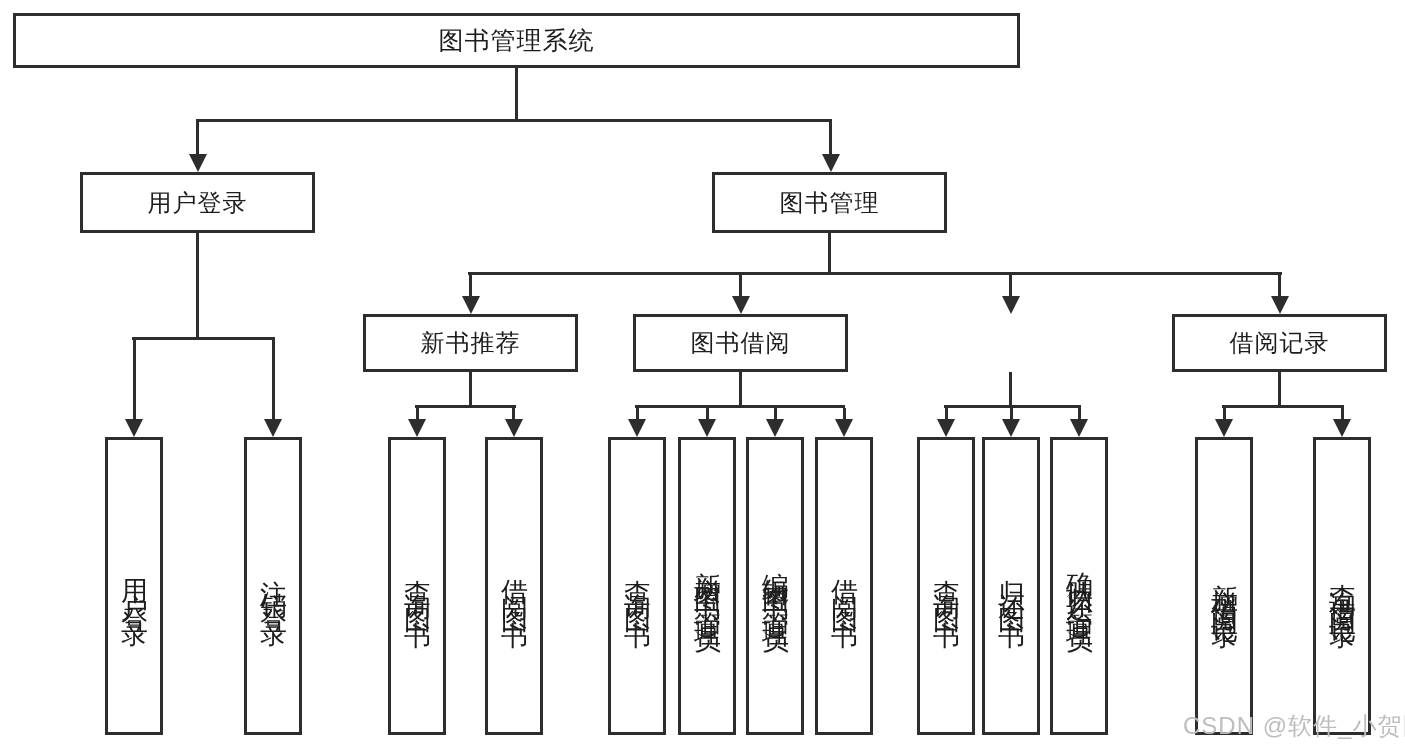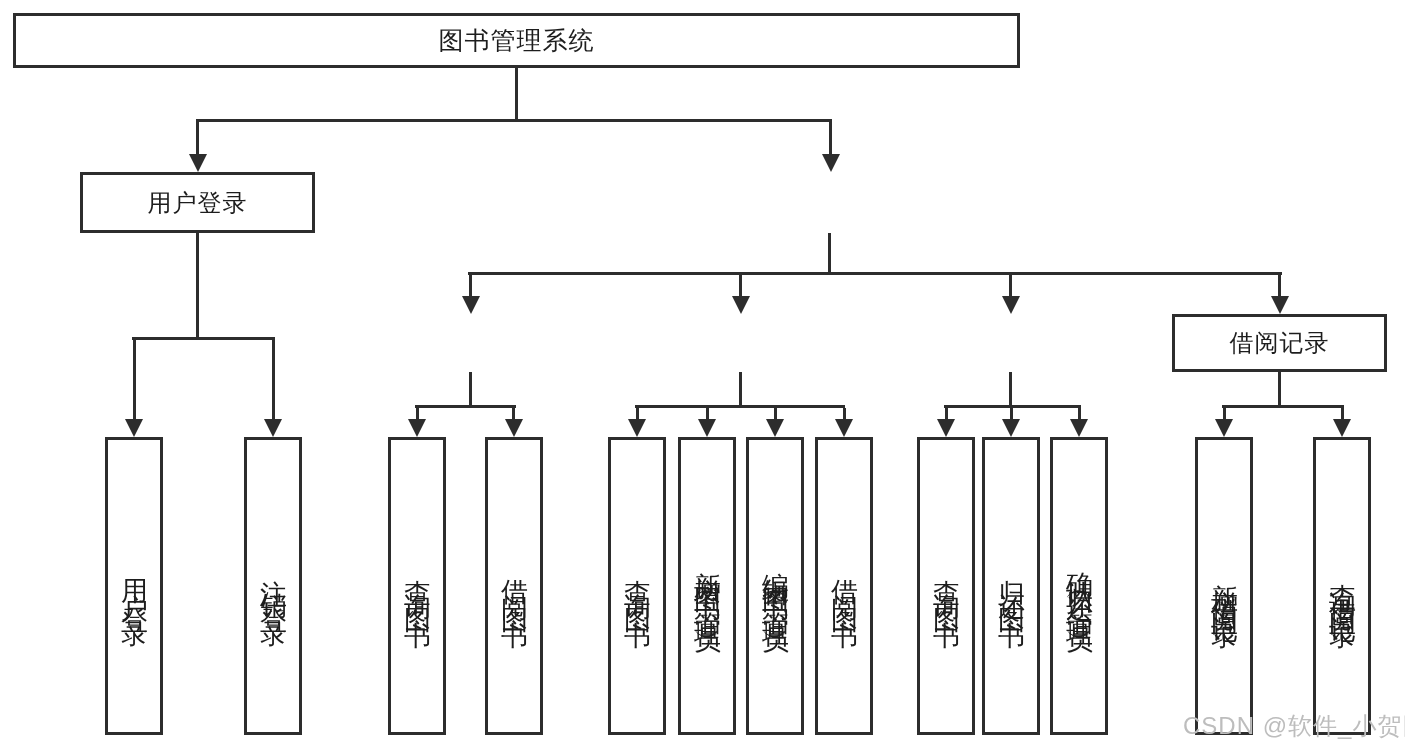--- a/index.html
+++ b/index.html
@@ -61,39 +61,48 @@
   <div class="vline" style="left:515px;top:68px;height:54px;"></div>
   <div class="hline" style="left:196px;top:119px;width:636px;"></div>
   <div class="vline" style="left:196px;top:122px;height:32px;"></div>
   <div class="arrow" style="left:189px;top:154px;"></div>
   <div class="vline" style="left:829px;top:122px;height:32px;"></div>
   <div class="arrow" style="left:822px;top:154px;"></div>
 
   <div class="node hnode" style="left:80px;top:172px;width:235px;height:61px;">
     <span>用户登录</span>
   </div>
+  <div class="node hnode" style="left:712px;top:172px;width:235px;height:61px;">
+    <span>图书管理</span>
+  </div>
 
   <div class="vline" style="left:196px;top:233px;height:106px;"></div>
   <div class="hline" style="left:132px;top:337px;width:143px;"></div>
   <div class="vline" style="left:133px;top:340px;height:79px;"></div>
   <div class="arrow" style="left:125px;top:419px;"></div>
   <div class="vline" style="left:272px;top:340px;height:79px;"></div>
   <div class="arrow" style="left:264px;top:419px;"></div>
 
   <div class="vline" style="left:828px;top:233px;height:42px;"></div>
   <div class="hline" style="left:468px;top:272px;width:814px;"></div>
   <div class="vline" style="left:469px;top:275px;height:21px;"></div>
   <div class="arrow" style="left:462px;top:296px;"></div>
   <div class="vline" style="left:739px;top:275px;height:21px;"></div>
   <div class="arrow" style="left:732px;top:296px;"></div>
   <div class="vline" style="left:1009px;top:275px;height:21px;"></div>
   <div class="arrow" style="left:1002px;top:296px;"></div>
   <div class="vline" style="left:1278px;top:275px;height:21px;"></div>
   <div class="arrow" style="left:1271px;top:296px;"></div>
 
+  <div class="node hnode" style="left:363px;top:314px;width:215px;height:58px;">
+    <span>新书推荐</span>
+  </div>
+  <div class="node hnode" style="left:633px;top:314px;width:215px;height:58px;">
+    <span>图书借阅</span>
+  </div>
   <div class="node hnode" style="left:1172px;top:314px;width:215px;height:58px;">
     <span>借阅记录</span>
   </div>
 
   <div class="vline" style="left:469px;top:372px;height:36px;"></div>
   <div class="hline" style="left:415px;top:405px;width:101px;"></div>
   <div class="vline" style="left:416px;top:408px;height:11px;"></div>
   <div class="arrow" style="left:408px;top:419px;"></div>
   <div class="vline" style="left:512px;top:408px;height:11px;"></div>
   <div class="arrow" style="left:505px;top:419px;"></div>

